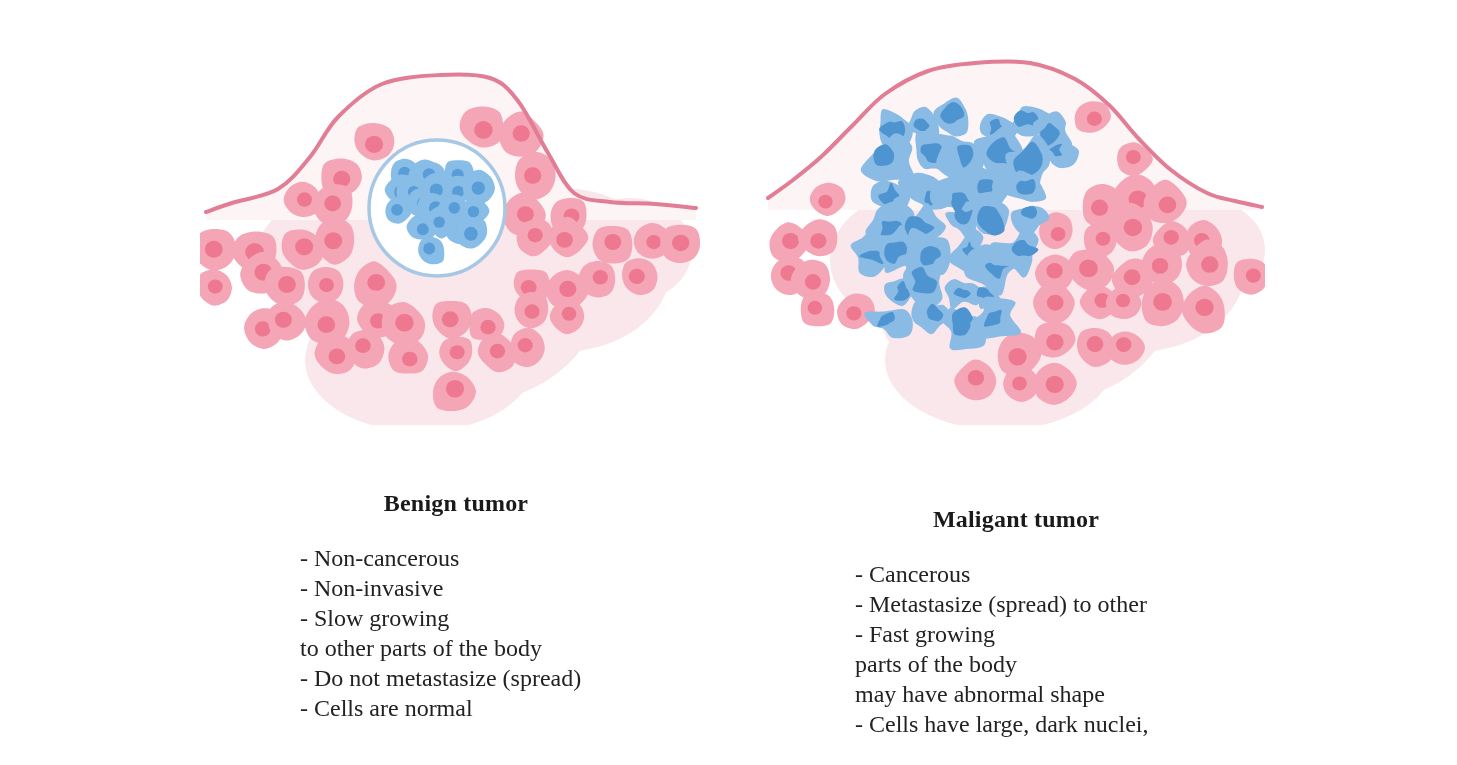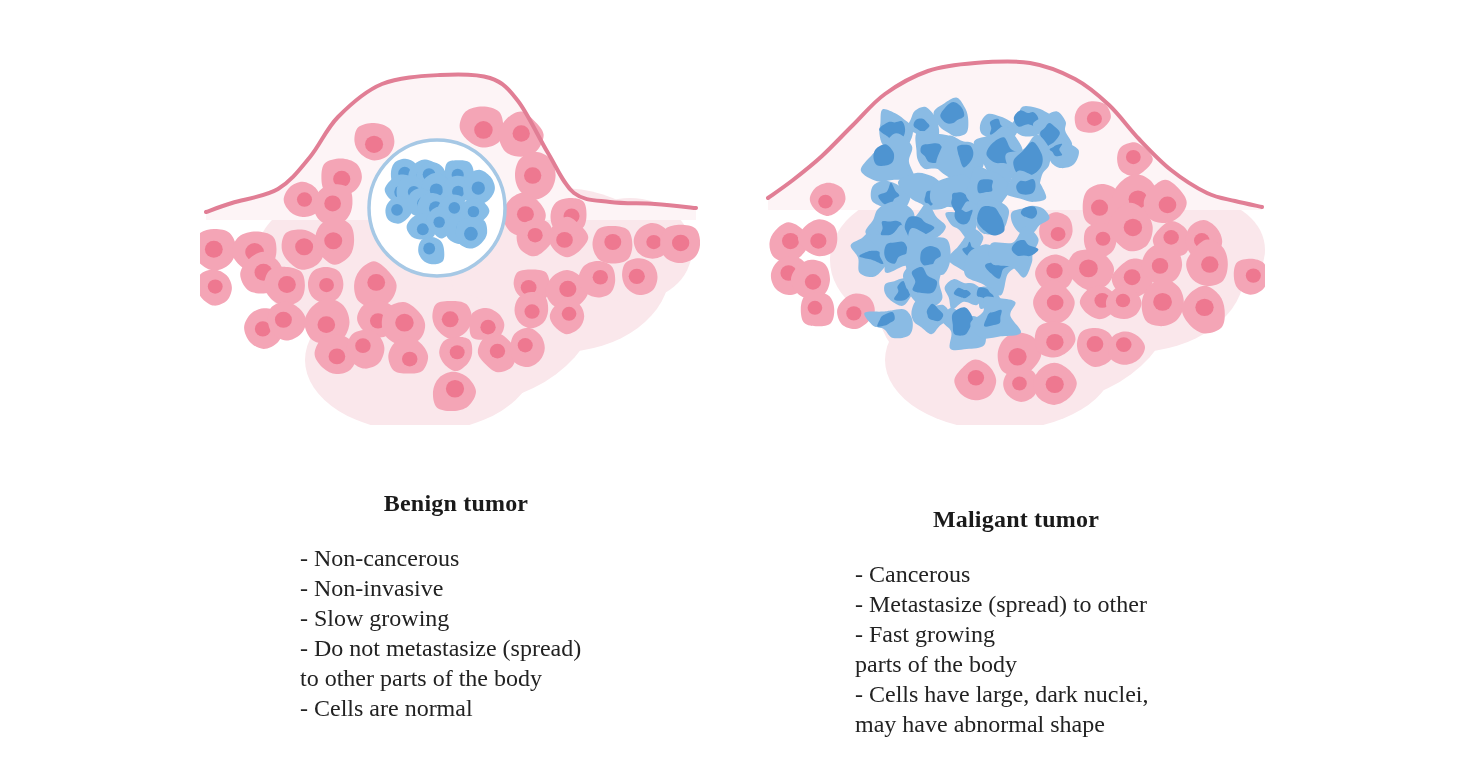--- a/index.html
+++ b/index.html
@@ -324,31 +324,31 @@
       </g>
       <path d="M 3 143 C 7.2 140 19 132 28 125 C 37 118 47 110.2 57 101 C 67 91.8 77.5 80.3 88 70 C 98.5 59.7 107.5 48 120 39 C 132.5 30 148 21.2 163 16 C 178 10.8 193 9.3 210 8 C 227 6.7 248.3 5.3 265 8 C 281.7 10.7 296.8 17 310 24 C 323.2 31 333.3 40 344 50 C 354.7 60 363.7 73.2 374 84 C 384.3 94.8 394.7 106 406 115 C 417.3 124 431.3 132.8 442 138 C 452.7 143.2 460.8 143.7 470 146 C 479.2 148.3 492.5 151 497 152" fill="none" stroke="#E17E95" stroke-width="4" stroke-linecap="round"></path>
     </svg>
 
   <div id="benign-text" class="text-col">
     <div class="panel-title">Benign tumor</div>
     <div class="bullet-lines">
       <div class="bullet-line">- Non-cancerous</div>
       <div class="bullet-line">- Non-invasive</div>
       <div class="bullet-line">- Slow growing</div>
+      <div class="bullet-line">to other parts of the body</div>
       <div class="bullet-line">- Do not metastasize (spread)</div>
-      <div class="bullet-line">to other parts of the body</div>
       <div class="bullet-line">- Cells are normal</div>
     </div>
   </div>
 
   <div id="malignant-text" class="text-col">
     <div class="panel-title">Maligant tumor</div>
     <div class="bullet-lines">
       <div class="bullet-line">- Cancerous</div>
       <div class="bullet-line">- Metastasize (spread) to other</div>
       <div class="bullet-line">- Fast growing</div>
       <div class="bullet-line">parts of the body</div>
+      <div class="bullet-line">may have abnormal shape</div>
       <div class="bullet-line">- Cells have large, dark nuclei,</div>
-      <div class="bullet-line">may have abnormal shape</div>
     </div>
   </div>
 
 </div>
 
 </body></html>

